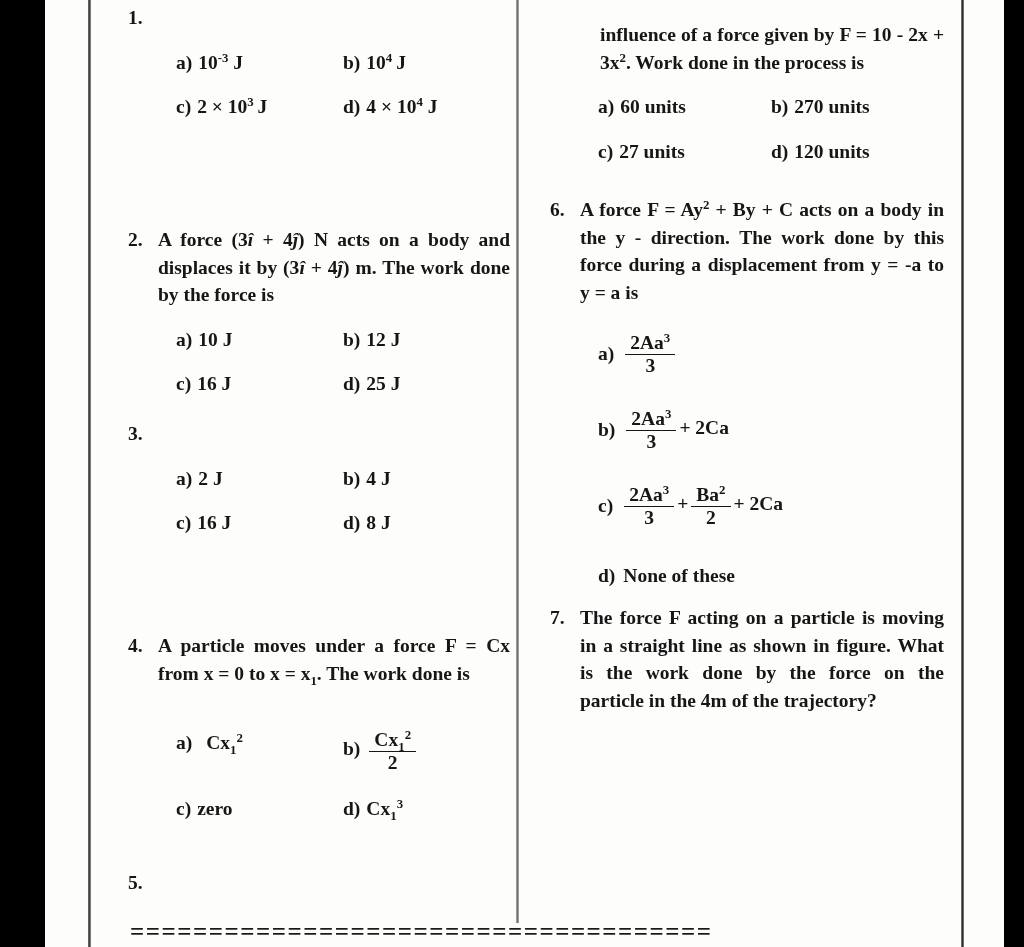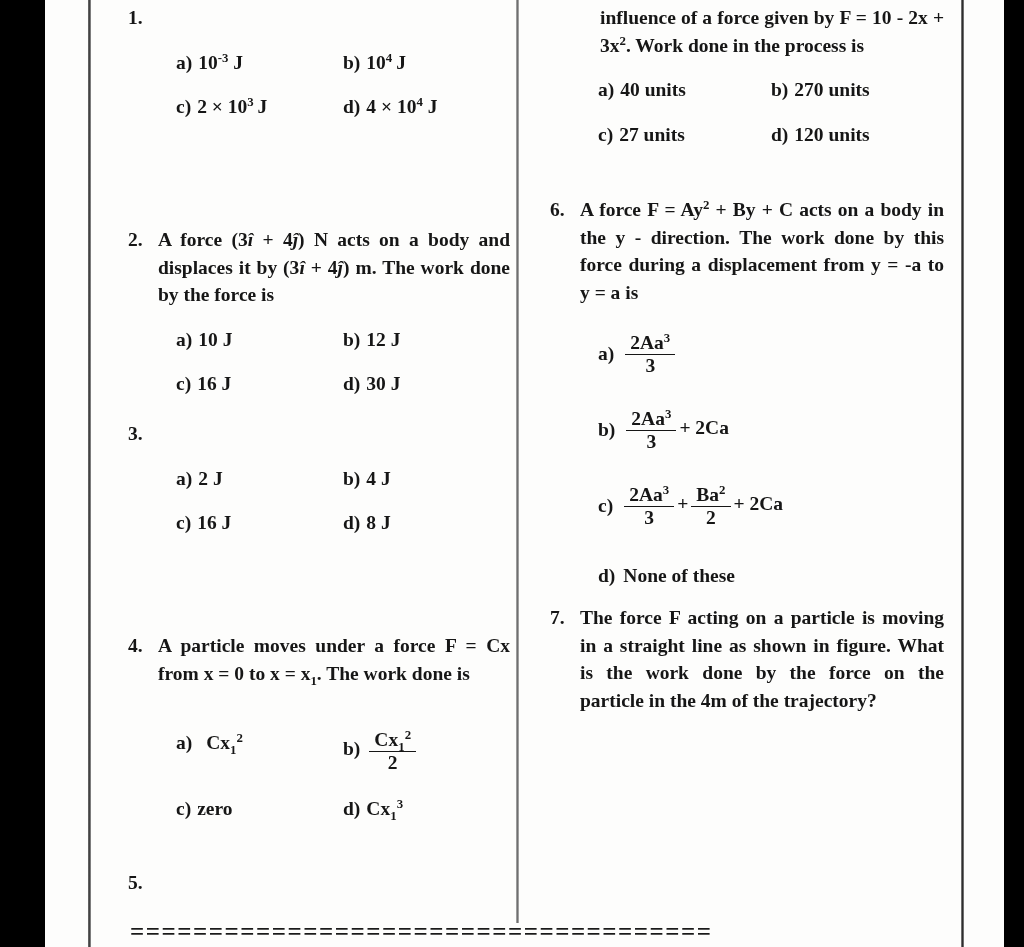--- a/index.html
+++ b/index.html
@@ -230,21 +230,21 @@
             <span class="opt-val">12 J</span>
           </div>
         </div>
         <div class="opt-row">
           <div class="opt">
             <span class="opt-lbl">c)</span>
             <span class="opt-val">16 J</span>
           </div>
           <div class="opt">
             <span class="opt-lbl">d)</span>
-            <span class="opt-val">30 J</span>
+            <span class="opt-val">25 J</span>
           </div>
         </div>
       </div>
     </div>
 
     <div class="q" style="top:420px;">
       <div class="q-head">
         <div class="q-num">3.</div>
       </div>
       <div class="opts">
@@ -306,29 +306,29 @@
     <div class="q" style="top:869px;">
       <div class="q-head">
         <div class="q-num">5.</div>
       </div>
     </div>
 
   </div>
 
   <div class="col col-right">
 
-    <div class="q" style="top:4px;">
+    <div class="q" style="top:21px;">
       <div class="q-head">
         <div class="q-text cont" style="padding-left:68px;">influence of a force given by F = 10 - 2x + 3x<sup>2</sup>. Work done in the process is</div>
       </div>
       <div class="opts">
         <div class="opt-row">
           <div class="opt">
             <span class="opt-lbl">a)</span>
-            <span class="opt-val">40 units</span>
+            <span class="opt-val">60 units</span>
           </div>
           <div class="opt">
             <span class="opt-lbl">b)</span>
             <span class="opt-val">270 units</span>
           </div>
         </div>
         <div class="opt-row">
           <div class="opt">
             <span class="opt-lbl">c)</span>
             <span class="opt-val">27 units</span>

